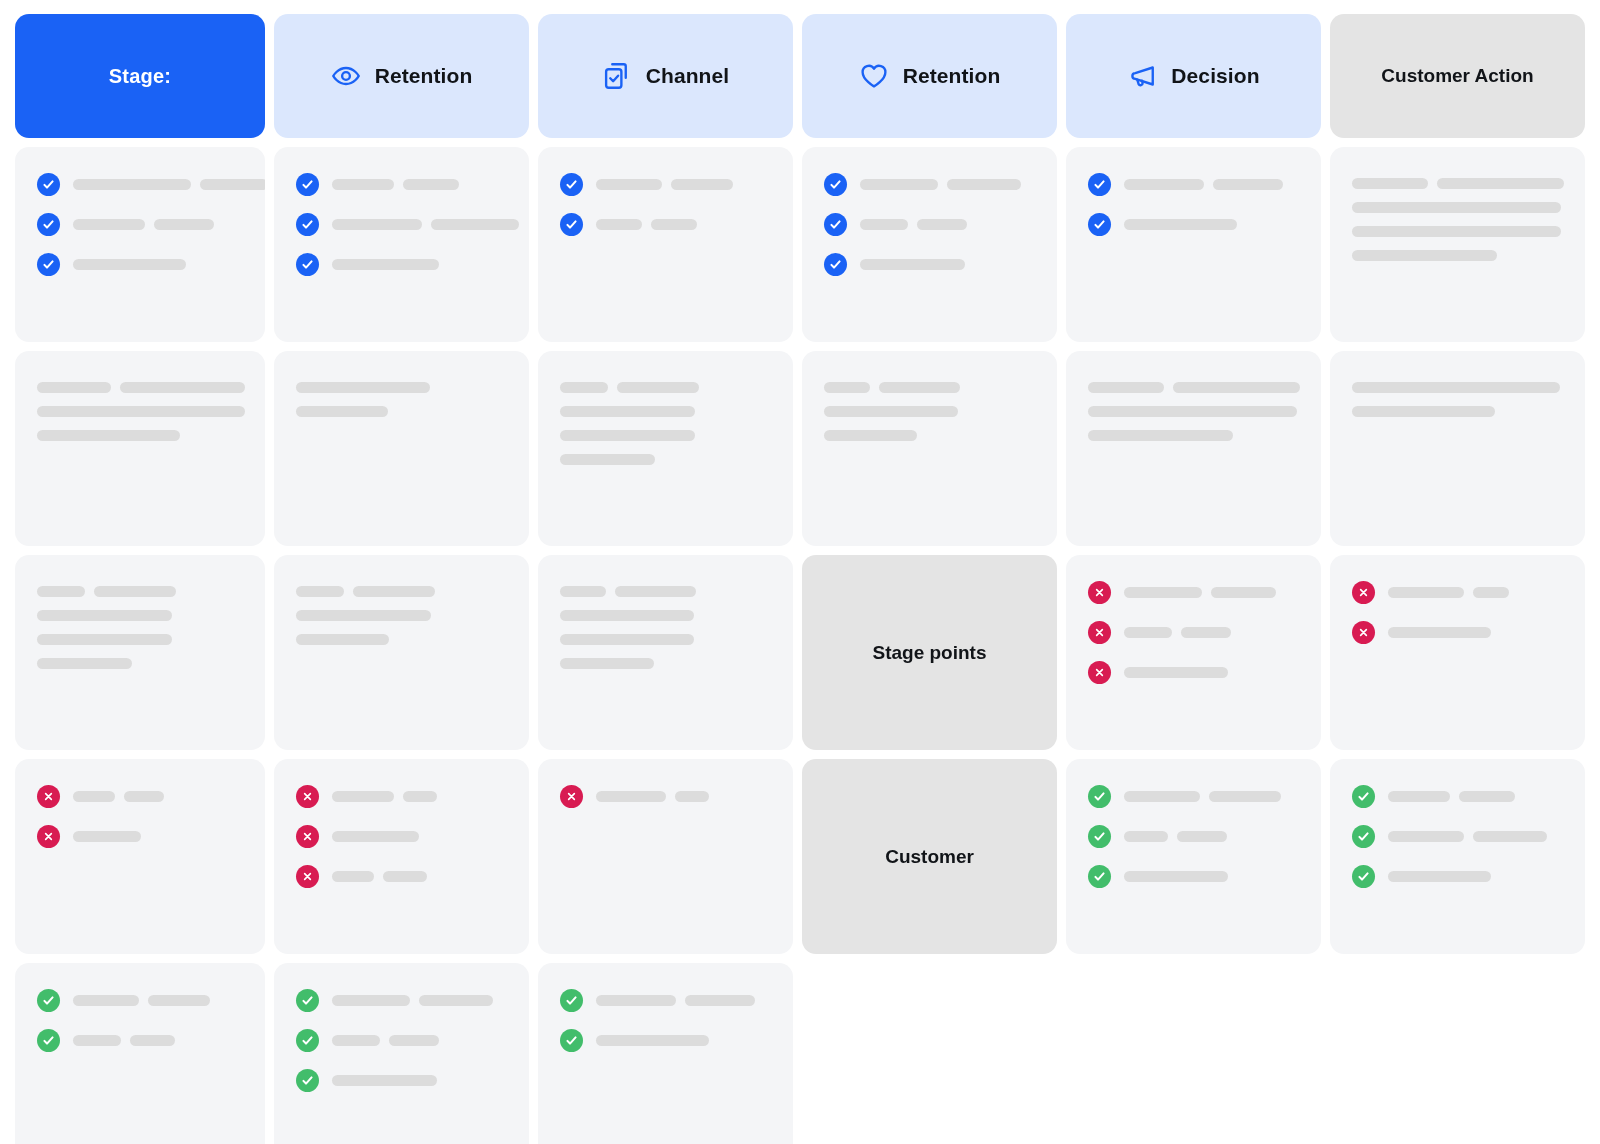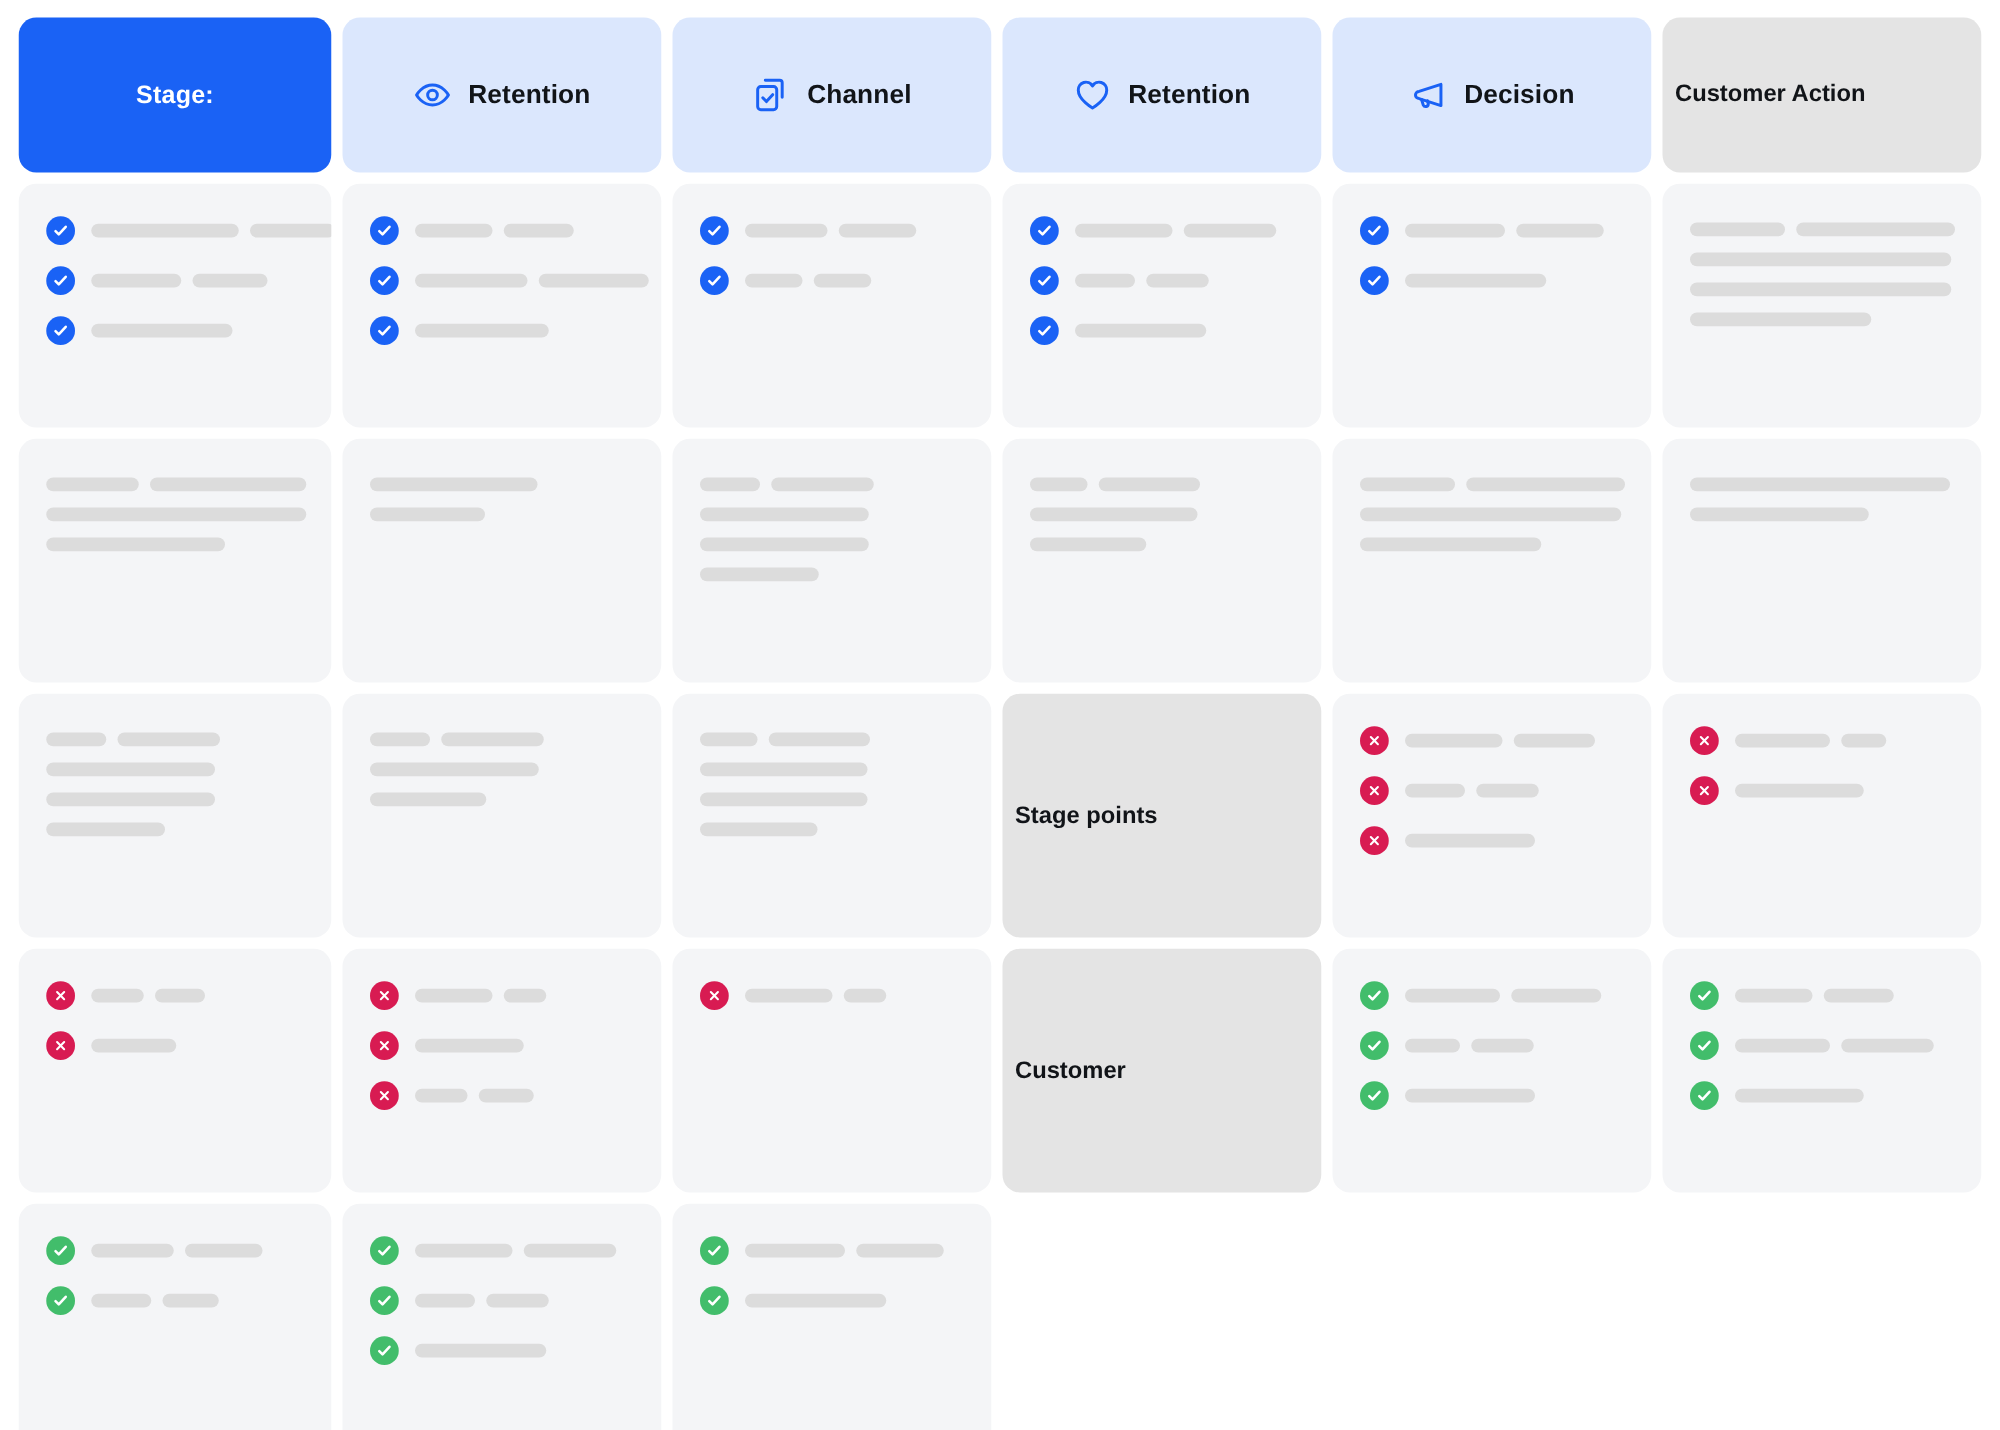--- a/index.html
+++ b/index.html
@@ -48,21 +48,21 @@
     font-weight: bold;
     color: #111418;
     letter-spacing: .1px;
     white-space: nowrap;
   }
 
   
   .row-label {
     background: #e4e4e4;
     border-radius: 14px;
-    display: flex; align-items: center; justify-content: flex-start;
+    display: flex; align-items: center; justify-content: center;
     text-align: center;
     padding: 0 10px;
   }
   .row-label .rtxt {
     font-size: 19px;
     font-weight: bold;
     color: #111418;
     line-height: 1.45;
   }
 

